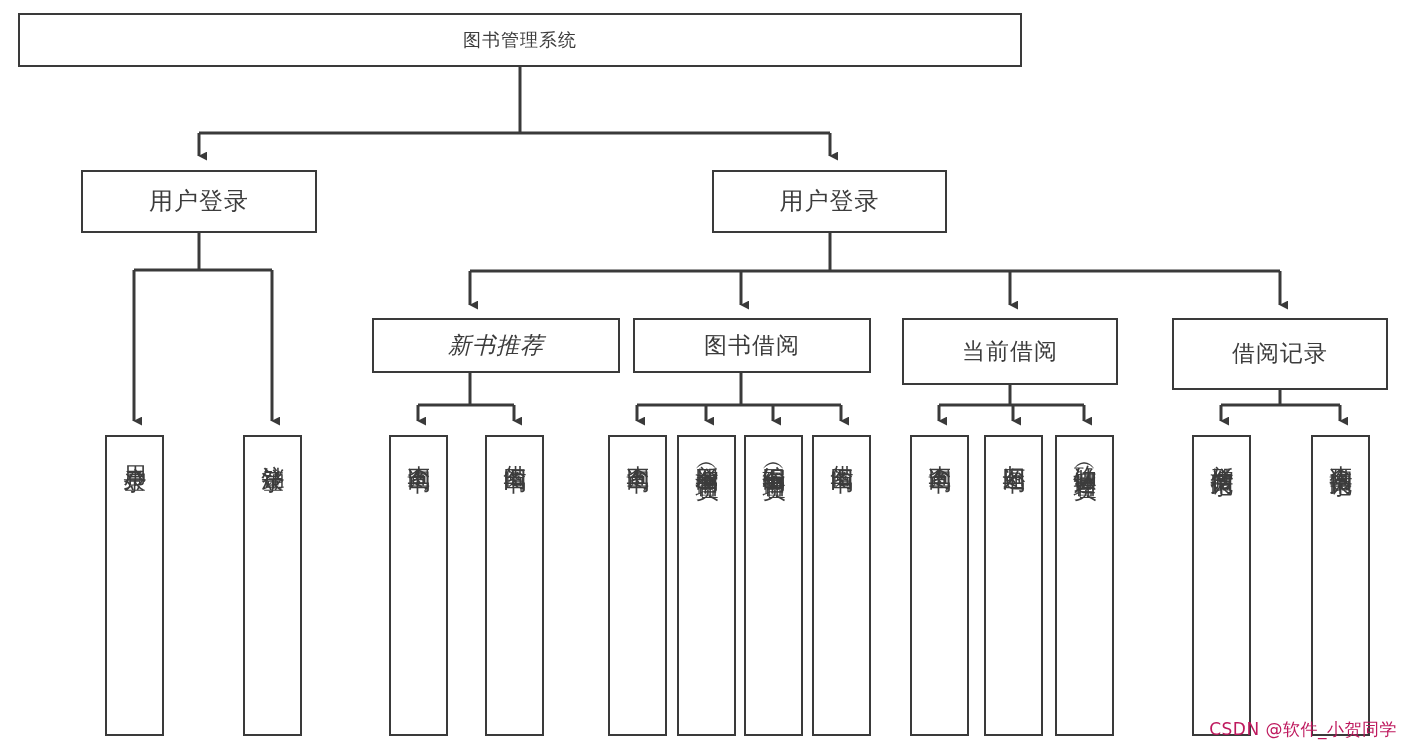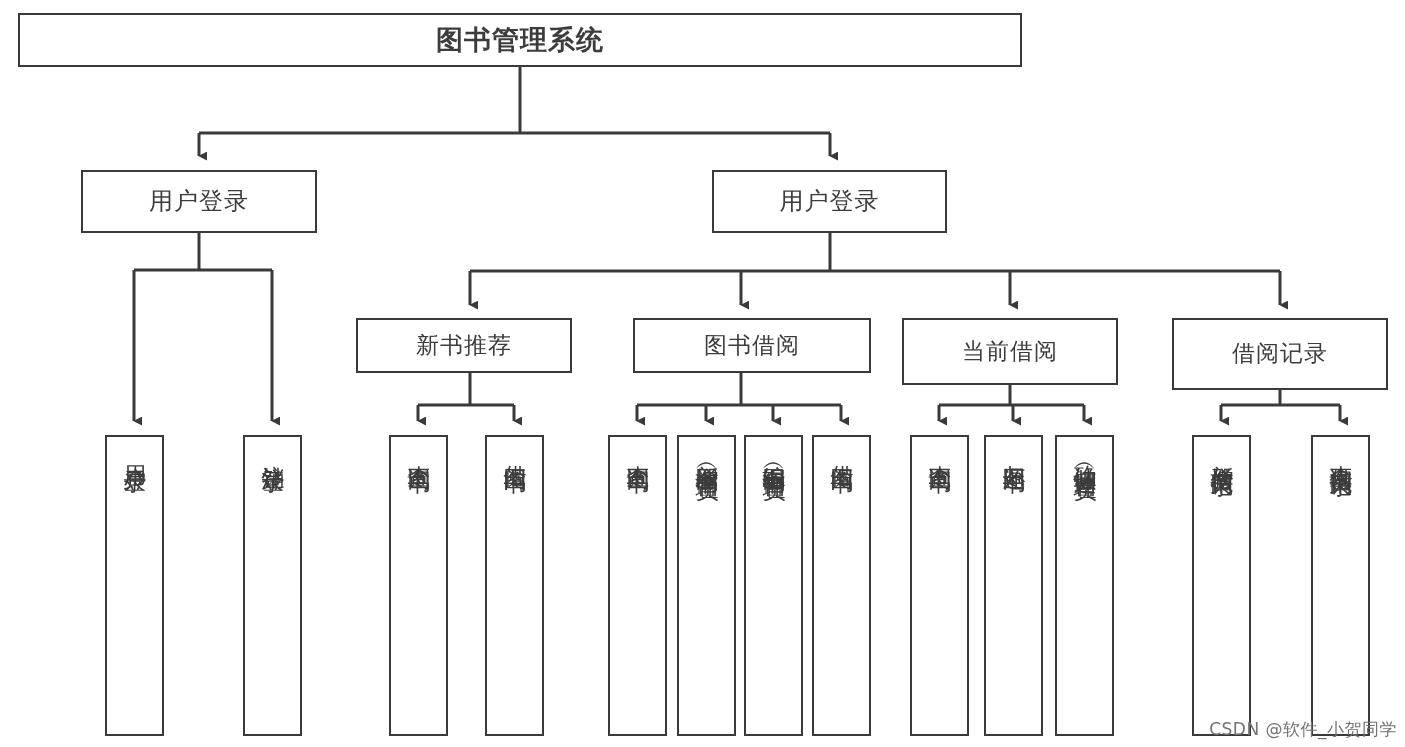--- a/index.html
+++ b/index.html
@@ -35,42 +35,42 @@
     color: #3c3c3c;
     z-index: 2;
   }
   .node .label {
     display: block;
     text-align: center;
     line-height: 1.18;
     letter-spacing: 1px;
     color: #3c3c3c;
   }
-  .node.root .label   { font-size: 27px; font-weight: bold; }
+  .node.root .label   { font-size: 18px; }
   .node.lvl2 .label   { font-size: 24px; }
   .node.lvl3 .label   { font-size: 23px; }
   .node.leaf {
     align-items: flex-start;
     justify-content: center;
     padding-top: 10px;
   }
   .node.leaf .label {
     writing-mode: vertical-rl;
     text-orientation: upright;
     font-size: 23px;
     line-height: 1.12;
     letter-spacing: 2px;
     white-space: nowrap;
   }
   #watermark {
     position: absolute;
     right: 8px;
     bottom: 6px;
     font-size: 17px;
-    color: #737373;
+    color: #be185d;
     letter-spacing: 0.5px;
     z-index: 5;
     white-space: nowrap;
     font-family: "DejaVu Sans", "Liberation Sans", sans-serif;
   }
 </style>
 </head>
 <body>
 
 <div id="canvas">
@@ -129,21 +129,21 @@
     <span class="label">图书管理系统</span>
   </div>
 
   <div class="node lvl2" id="n-l2-0" style="left: 81px; top: 170px; width: 236px; height: 63px;">
     <span class="label">用户登录</span>
   </div>
   <div class="node lvl2" id="n-l2-1" style="left: 712px; top: 170px; width: 235px; height: 63px;">
     <span class="label">用户登录</span>
   </div>
 
-  <div class="node lvl3" id="n-l3-0" style="left: 356px; top: 318px; width: 216px; height: 55px;">
+  <div class="node lvl3" id="n-l3-0" style="left: 372px; top: 318px; width: 248px; height: 55px; font-style: italic;">
     <span class="label">新书推荐</span>
   </div>
   <div class="node lvl3" id="n-l3-1" style="left: 633px; top: 318px; width: 238px; height: 55px;">
     <span class="label">图书借阅</span>
   </div>
   <div class="node lvl3" id="n-l3-2" style="left: 902px; top: 318px; width: 216px; height: 67px;">
     <span class="label">当前借阅</span>
   </div>
   <div class="node lvl3" id="n-l3-3" style="left: 1172px; top: 318px; width: 216px; height: 72px;">
     <span class="label">借阅记录</span>

